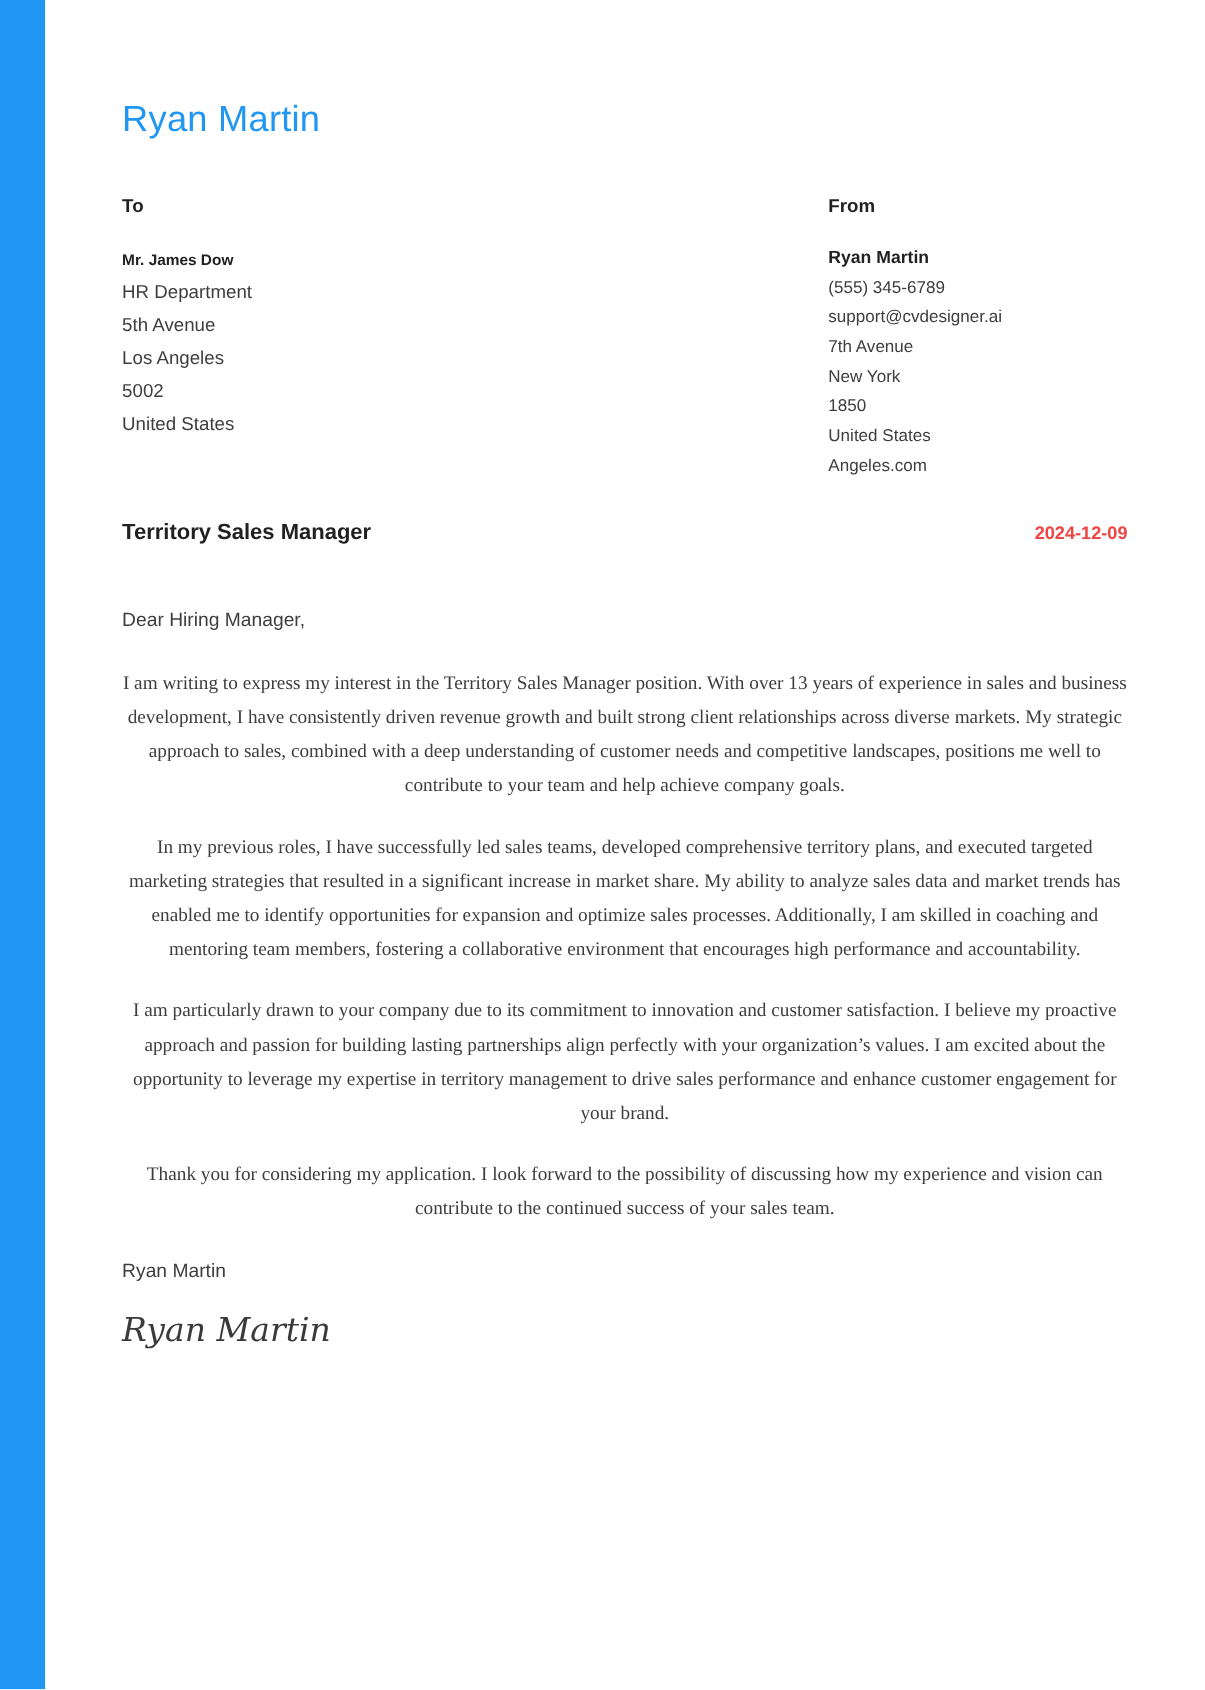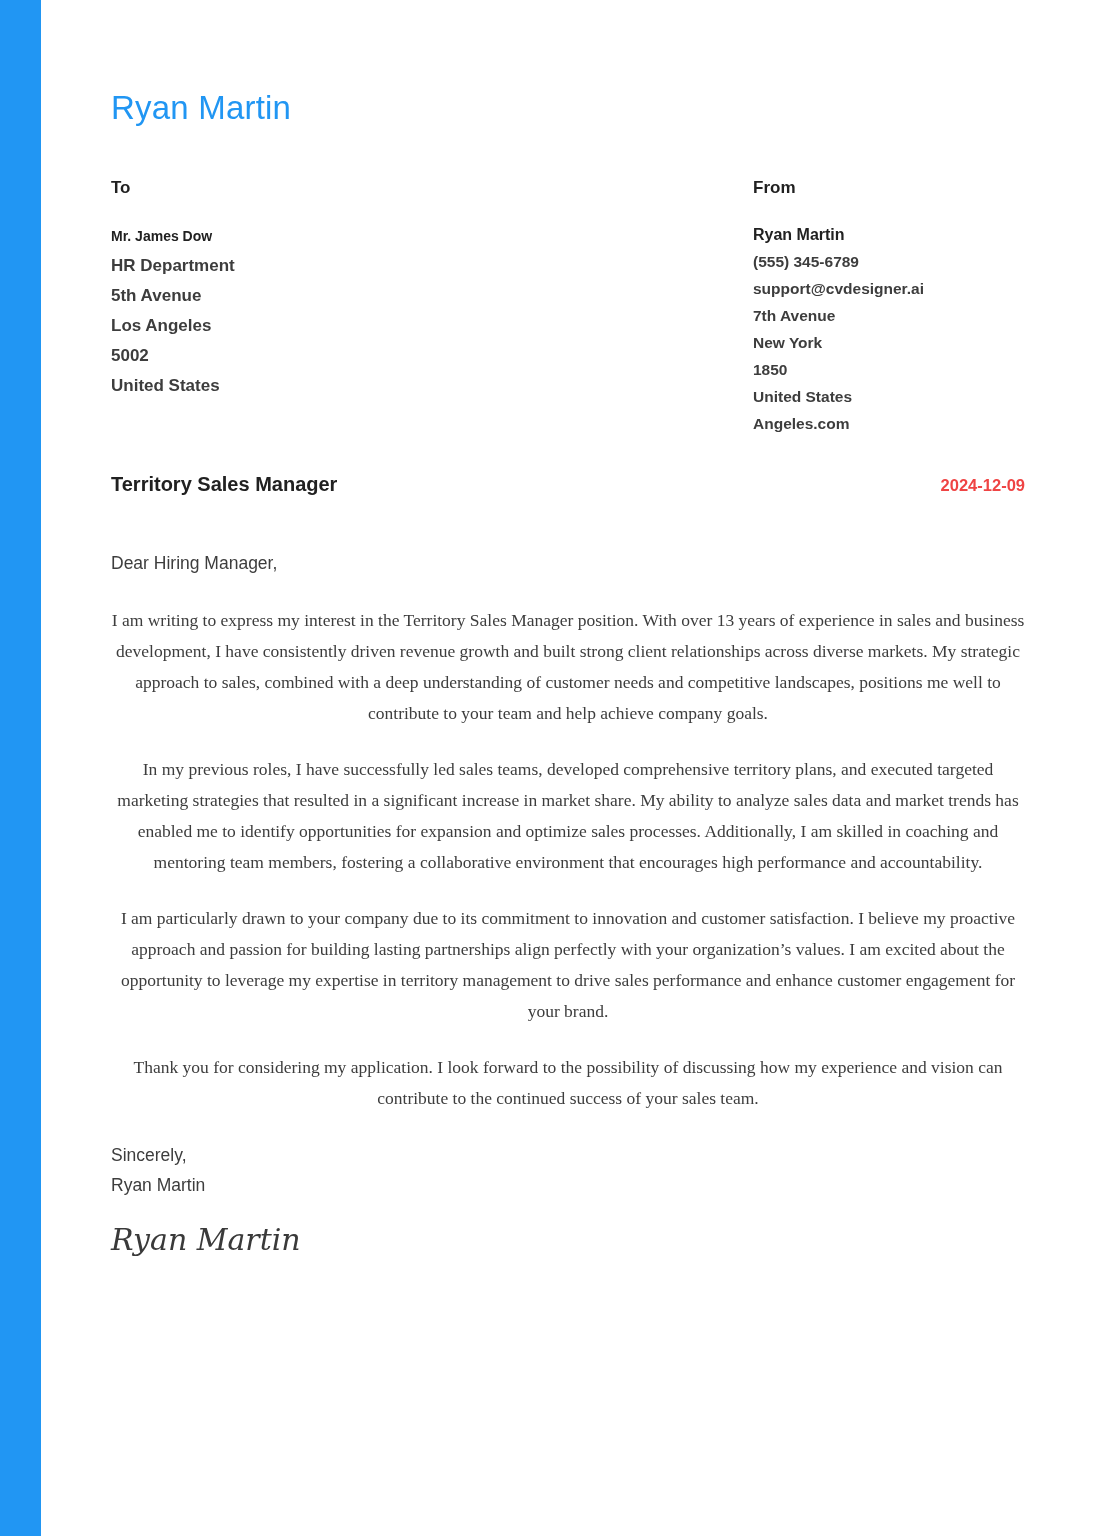--- a/index.html
+++ b/index.html
@@ -54,21 +54,21 @@
     margin-bottom: 23px;
   }
   .address-name {
     font-size: 14px;
     font-weight: 700;
     color: #212121;
     line-height: 30px;
   }
   .address-line {
     font-size: 17px;
-    font-weight: 700;
+    font-weight: 400;
     color: #3d3d3d;
     line-height: 30px;
   }
   .address-col-from .address-name {
     font-size: 16px;
     line-height: 27px;
   }
   .address-col-from .address-line {
     font-size: 15.5px;
     line-height: 27px;
@@ -157,20 +157,19 @@
     </div>
 
     <p class="salutation">Dear Hiring Manager,</p>
 
     <p class="para">I am writing to express my interest in the Territory Sales Manager position. With over 13 years of experience in sales and business development, I have consistently driven revenue growth and built strong client relationships across diverse markets. My strategic approach to sales, combined with a deep understanding of customer needs and competitive landscapes, positions me well to contribute to your team and help achieve company goals.</p>
     <p class="para">In my previous roles, I have successfully led sales teams, developed comprehensive territory plans, and executed targeted marketing strategies that resulted in a significant increase in market share. My ability to analyze sales data and market trends has enabled me to identify opportunities for expansion and optimize sales processes. Additionally, I am skilled in coaching and mentoring team members, fostering a collaborative environment that encourages high performance and accountability.</p>
     <p class="para">I am particularly drawn to your company due to its commitment to innovation and customer satisfaction. I believe my proactive approach and passion for building lasting partnerships align perfectly with your organization’s values. I am excited about the opportunity to leverage my expertise in territory management to drive sales performance and enhance customer engagement for your brand.</p>
     <p class="para">Thank you for considering my application. I look forward to the possibility of discussing how my experience and vision can contribute to the continued success of your sales team.</p>
 
     <div class="closing-block">
-      <div>Sincerely,</div>
       <div>Ryan Martin</div>
     </div>
 
     <div class="signature-script">Ryan Martin</div>
 
   </div>
 </div>
 
 </body></html>

